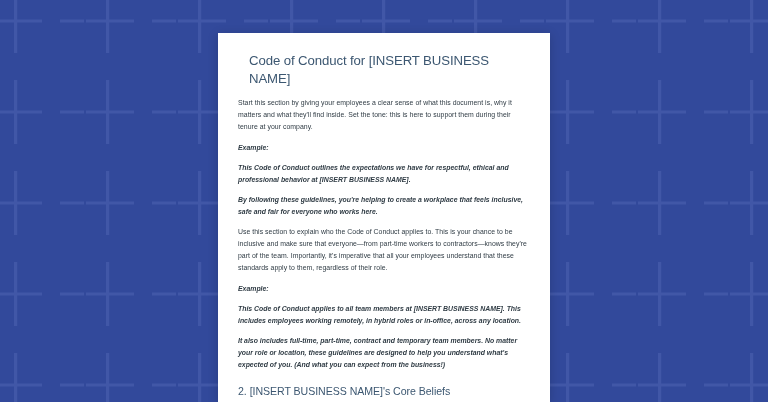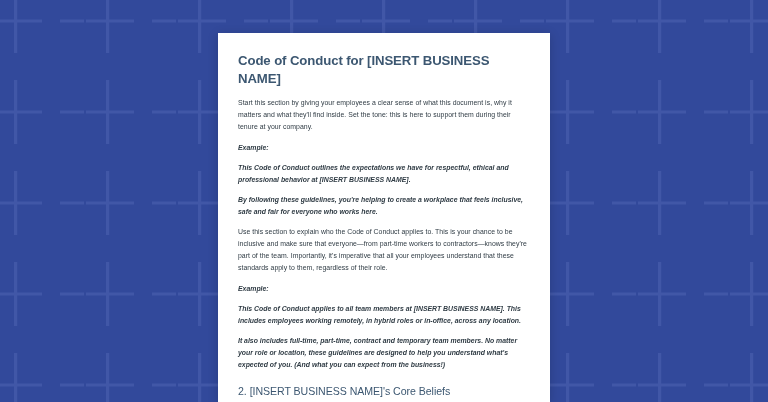--- a/index.html
+++ b/index.html
@@ -43,23 +43,23 @@
     box-shadow: 0 2px 10px rgba(0,0,0,0.18);
     overflow: hidden;
   }
   #doc-inner {
     padding: 19px 20px 0 20px;
   }
 
   h1.doc-title {
     font-size: 13.2px;
     line-height: 1.35;
-    font-weight: bold;
+    font-weight: normal;
     color: #3c5771;
-    margin: 0 0 9px 0;
+    margin: 0 0 9px 11px;
     letter-spacing: -0.1px;
   }
   h2.doc-h2 {
     font-size: 10.6px;
     line-height: 1.35;
     font-weight: normal;
     color: #3c5771;
     margin: 13px 0 6px 0;
     letter-spacing: -0.05px;
   }

